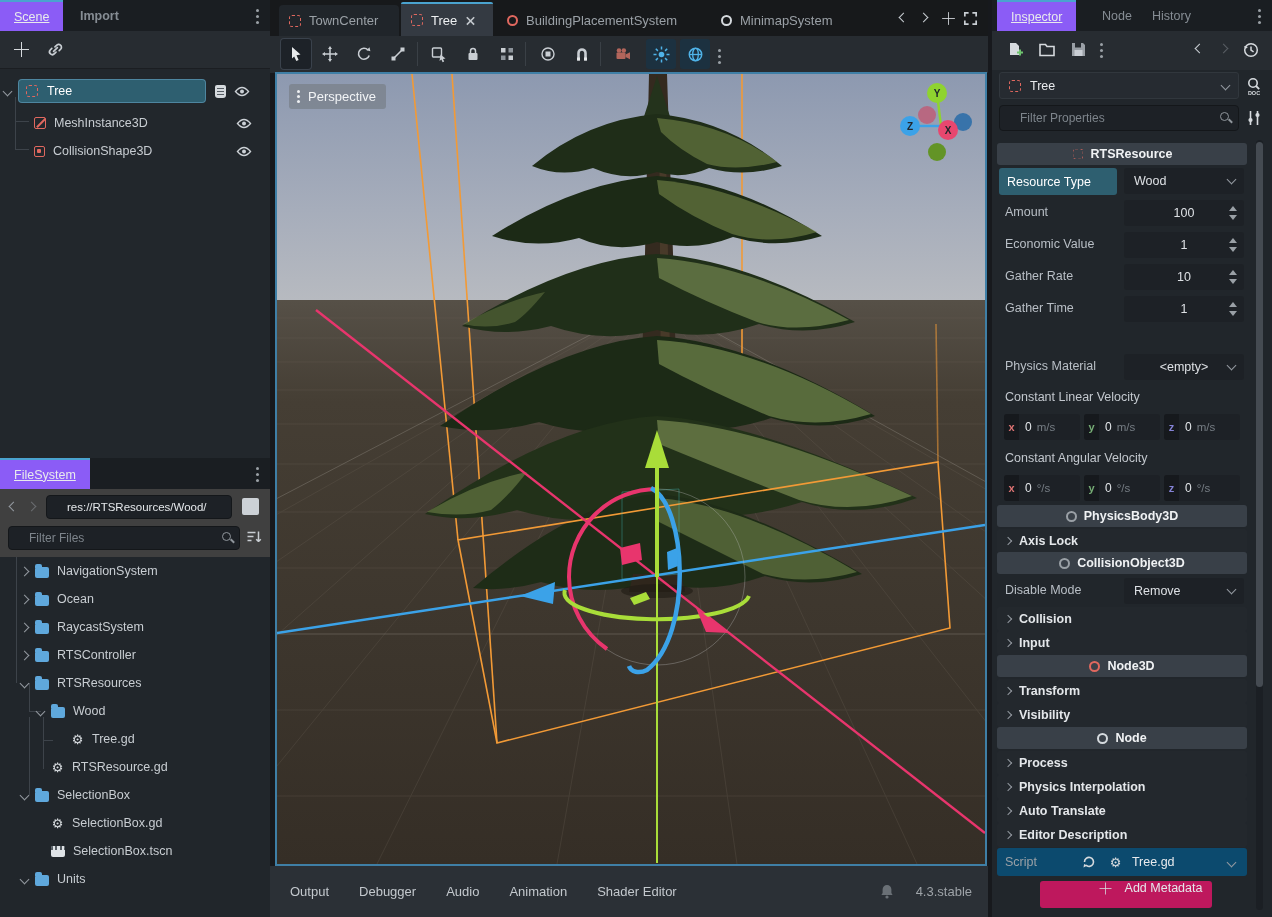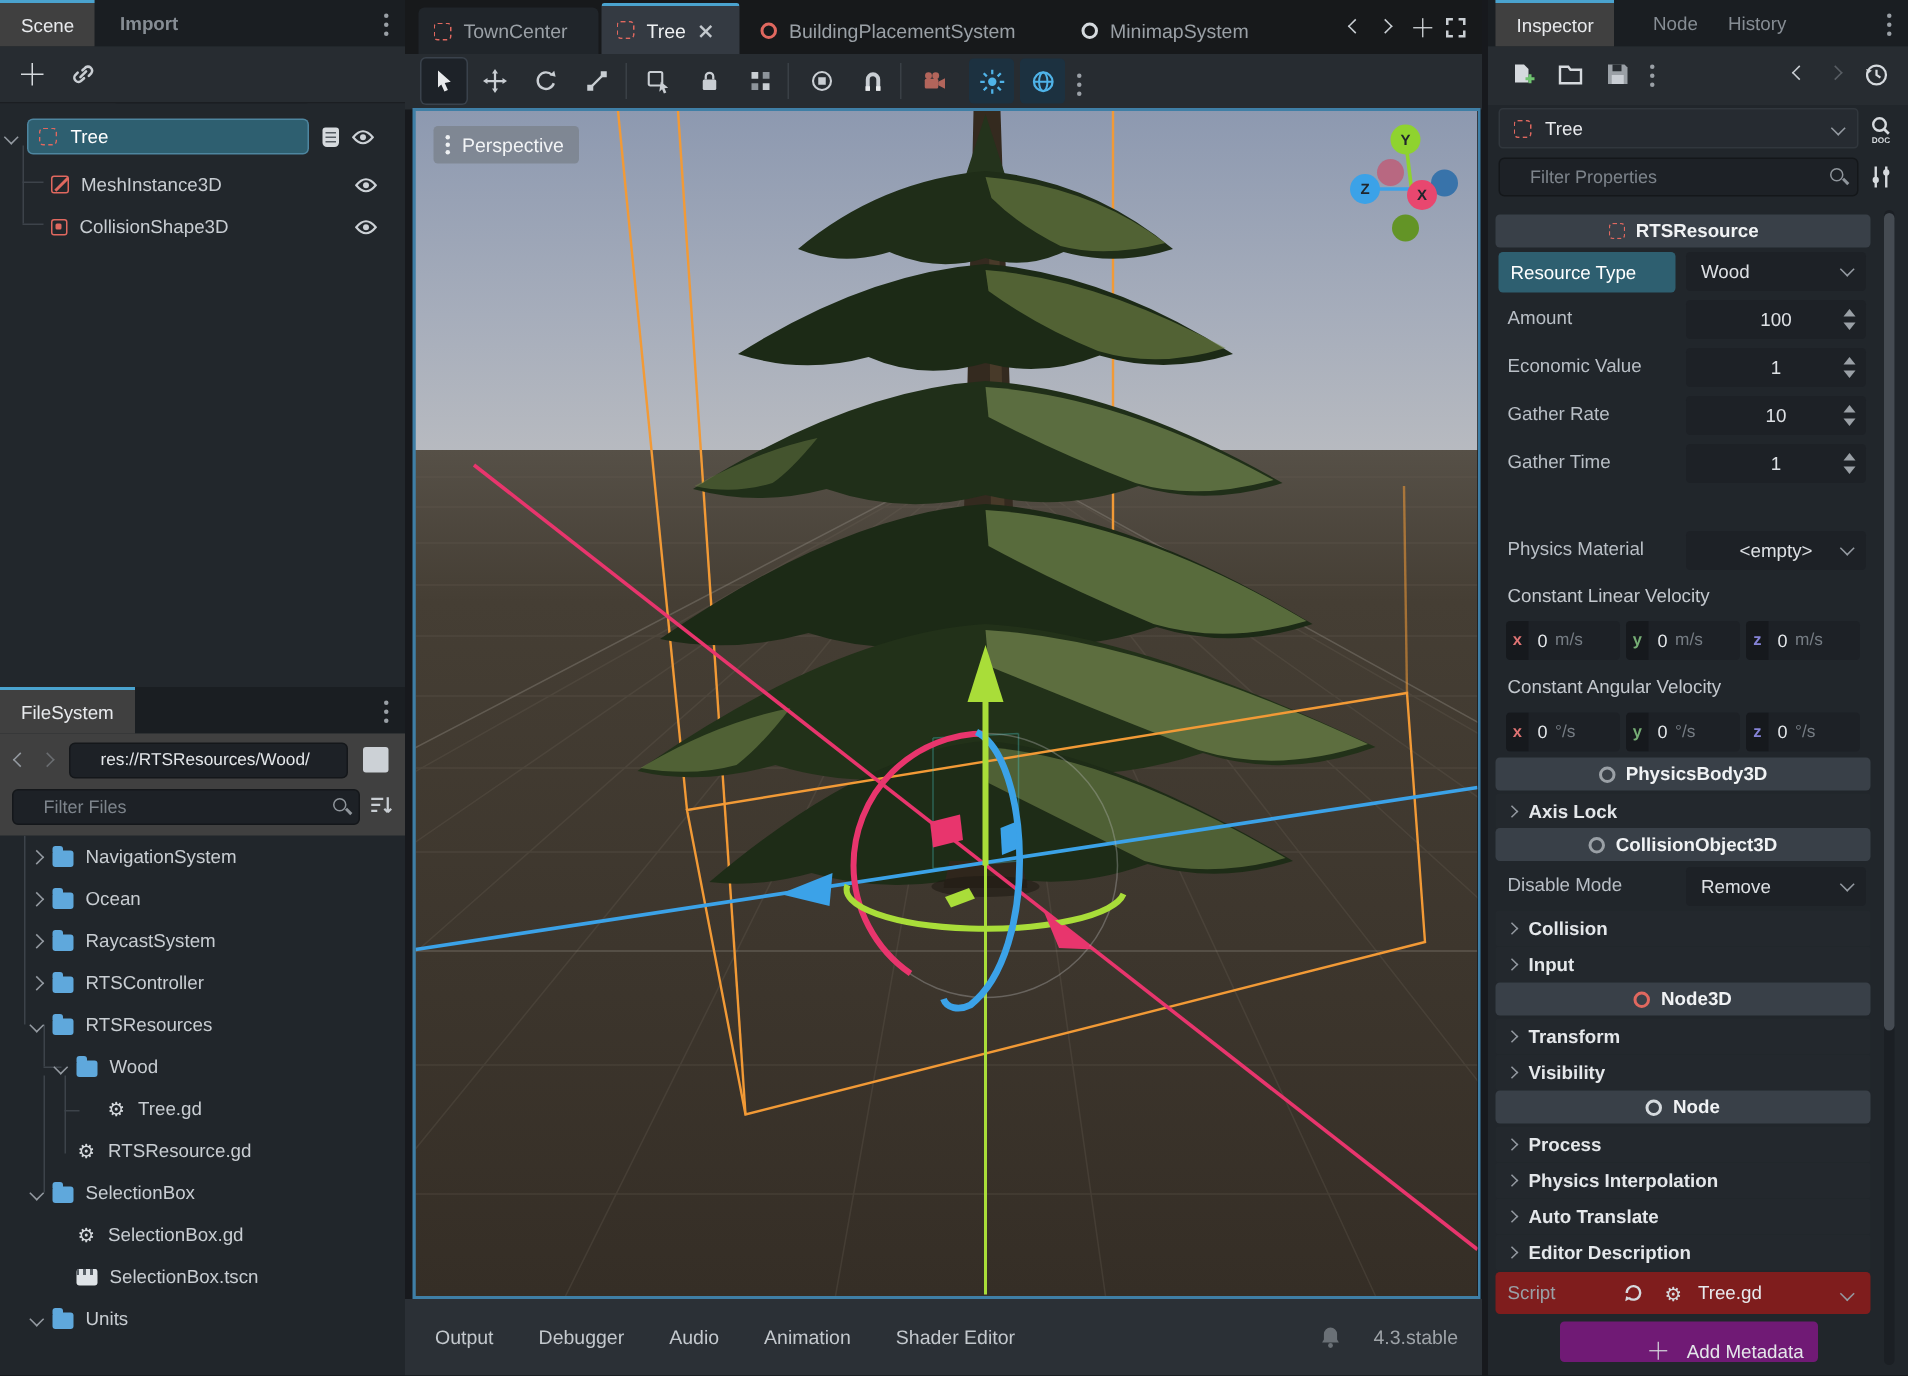--- a/index.html
+++ b/index.html
@@ -2,21 +2,21 @@
 <html><head>
 <meta charset="utf-8">
 <style>
   * { margin:0; padding:0; box-sizing:border-box; }
   html,body { width:1272px; height:917px; overflow:hidden; background:#17191d;
     font-family:"Liberation Sans", sans-serif; -webkit-font-smoothing:antialiased; }
   .app { position:relative; width:1272px; height:917px; background:#17191d; font-size:12.5px; color:#c8cdd2; }
   .panel { position:absolute; background:#21262b; }
   .tabbar { position:absolute; left:0; top:0; right:0; height:31px; background:#1a1e22; }
   .dtab { position:absolute; top:0; height:31px; display:flex; align-items:center; justify-content:center;
-    background:#404040; border-top:2px solid #4aa3cf; color:#e8eaed; padding:0 14px; font-size:12.5px; }
+    background:#8b5cf6; border-top:2px solid #4aa3cf; color:#e8eaed; padding:0 14px; font-size:12.5px;text-decoration:underline; }
   .dtab-ghost { position:absolute; top:0; height:31px; display:flex; align-items:center; color:#868d94; padding:0 10px; }
   .dots-v { width:3px; height:3px; border-radius:50%; background:#9aa0a6; box-shadow:0 6px 0 #9aa0a6, 0 12px 0 #9aa0a6; display:inline-block; }
   .field { background:#1d2126; border:1px solid #14171a; border-radius:4px; color:#c8cdd2; font-size:12px;
     font-family:"Liberation Sans",sans-serif; padding:0 20px; outline:none; }
   .field::placeholder { color:#7d848b; }
   .chev { width:7px; height:7px; border-right:1.7px solid #949aa1; border-bottom:1.7px solid #949aa1; display:inline-block; }
   .chev.down { transform:rotate(45deg); }
   .chev.right { transform:rotate(-45deg); }
   .chev.left-b { transform:rotate(135deg); }
   
@@ -716,31 +716,31 @@
         </div>
       <div class="grouprow" style="top:799px;">
           <span class="chev right"></span>
           <span>Auto Translate</span>
         </div>
       <div class="grouprow" style="top:823px;">
           <span class="chev right"></span>
           <span>Editor Description</span>
         </div>
 
-      <div style="position:absolute;left:5px;top:848px;width:250px;height:28px;background:#7f1d1d;border-radius:3px;display:flex;align-items:center;">
+      <div style="position:absolute;left:5px;top:848px;width:250px;height:28px;background:#0c4a6e;border-radius:3px;display:flex;align-items:center;">
         <span style="color:#9aa0a6;margin-left:8px;">Script</span>
         <svg style="margin-left:44px;" width="16" height="16" viewBox="0 0 16 16">
             <path d="M3.5 8a4.5 4.5 0 1 1 1.4 3.2" stroke="#d6dade" stroke-width="1.6" fill="none"></path>
             <path d="M2.5 13.5l.6-3.4 3.2 1.4z" fill="#d6dade"></path>
           </svg>
         <span class="ic ic-script" style="margin-left:12px;"></span>
         <span style="color:#e8eaed;margin-left:10px;">Tree.gd</span>
         <span class="chev down" style="margin-left:auto;margin-right:12px;"></span>
       </div>
-      <div style="position:absolute;left:48px;top:881px;width:172px;height:27px;background:#701a75;border-radius:3px;display:flex;align-items:flex-end;justify-content:center;gap:12px;padding-left:48px;">
+      <div style="position:absolute;left:48px;top:881px;width:172px;height:27px;background:#be185d;border-radius:3px;display:flex;align-items:flex-start;justify-content:center;gap:12px;padding-left:48px;">
         <span class="i-plus" style="transform:scale(.8);"></span>
         <span style="color:#e4e7ea;">Add Metadata</span>
       </div>
     </div>
     <div class="scrtrack" style="left:264px;top:140px;width:7px;height:770px;"></div>
     <div class="scrthumb" style="left:264px;top:142px;width:7px;height:545px;"></div>
   </div>
 </div>
 
 </body></html>

